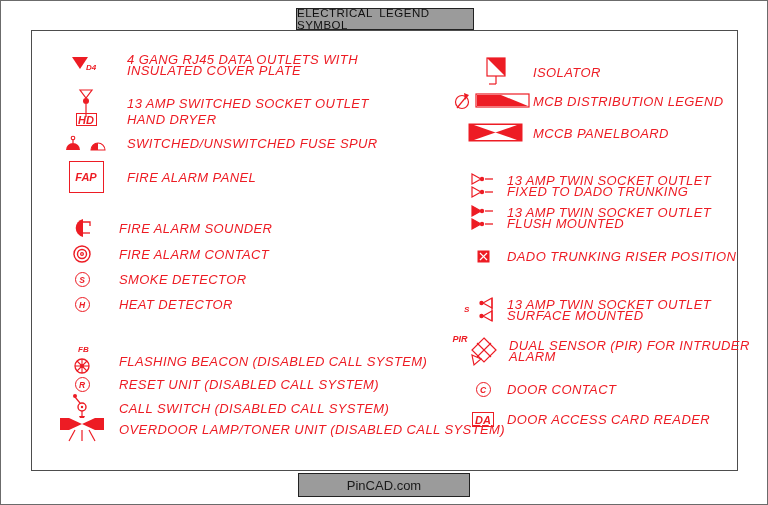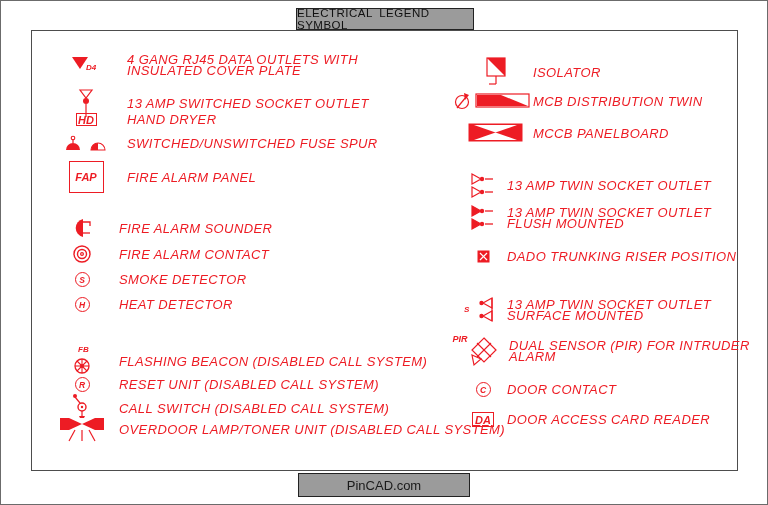--- a/index.html
+++ b/index.html
@@ -249,21 +249,21 @@
         <line x1="4" y1="17" x2="13" y2="6" stroke="#ED1C24" stroke-width="1.2"></line>
         <polygon points="11,2 16,4 12,9" fill="#ED1C24"></polygon>
       </svg>
       <svg width="56" height="16">
         <rect x="1" y="1" width="53" height="13" fill="none" stroke="#ED1C24" stroke-width="1.2"></rect>
         <polygon points="2,2 26,2 53,13 2,13" fill="#ED1C24"></polygon>
       </svg>
     </span>
       </div>
     <div class="lbl">
-        <span>MCB DISTRIBUTION TWIN</span>
+        <span>MCB DISTRIBUTION LEGEND</span>
       </div>
   </div>
 
   <div class="row ra" style="left:460px;top:122px">
     <div class="sym">
         <span class="symwrap">
       <svg width="56" height="20">
         <rect x="1" y="1" width="53" height="17" fill="#ED1C24" stroke="#ED1C24"></rect>
         <polygon points="6,2 49,2 27.5,9.5" fill="#ffffff"></polygon>
         <polygon points="6,17 49,17 27.5,9.5" fill="#ffffff"></polygon>
@@ -283,20 +283,21 @@
         <circle cx="12" cy="7" r="2.2" fill="#ED1C24"></circle>
         <line x1="15" y1="7" x2="23" y2="7" stroke="#ED1C24" stroke-width="1.3"></line>
         <polygon points="2,15 2,25 11,20" fill="none" stroke="#ED1C24" stroke-width="1.2"></polygon>
         <circle cx="12" cy="20" r="2.2" fill="#ED1C24"></circle>
         <line x1="15" y1="20" x2="23" y2="20" stroke="#ED1C24" stroke-width="1.3"></line>
       </svg>
     </span>
       </div>
     <div class="lbl">
       <span>13 AMP TWIN SOCKET OUTLET</span>
+        <span>FIXED TO DADO TRUNKING</span>
     </div>
   </div>
 
   <div class="row rb" style="left:462px;top:203px">
     <div class="sym">
         <span class="symwrap">
       <svg width="26" height="27">
         <polygon points="2,2 2,12 11,7" fill="#ED1C24" stroke="#ED1C24" stroke-width="1.2"></polygon>
         <circle cx="12" cy="7" r="2.2" fill="#ED1C24"></circle>
         <line x1="15" y1="7" x2="23" y2="7" stroke="#ED1C24" stroke-width="1.3"></line>

